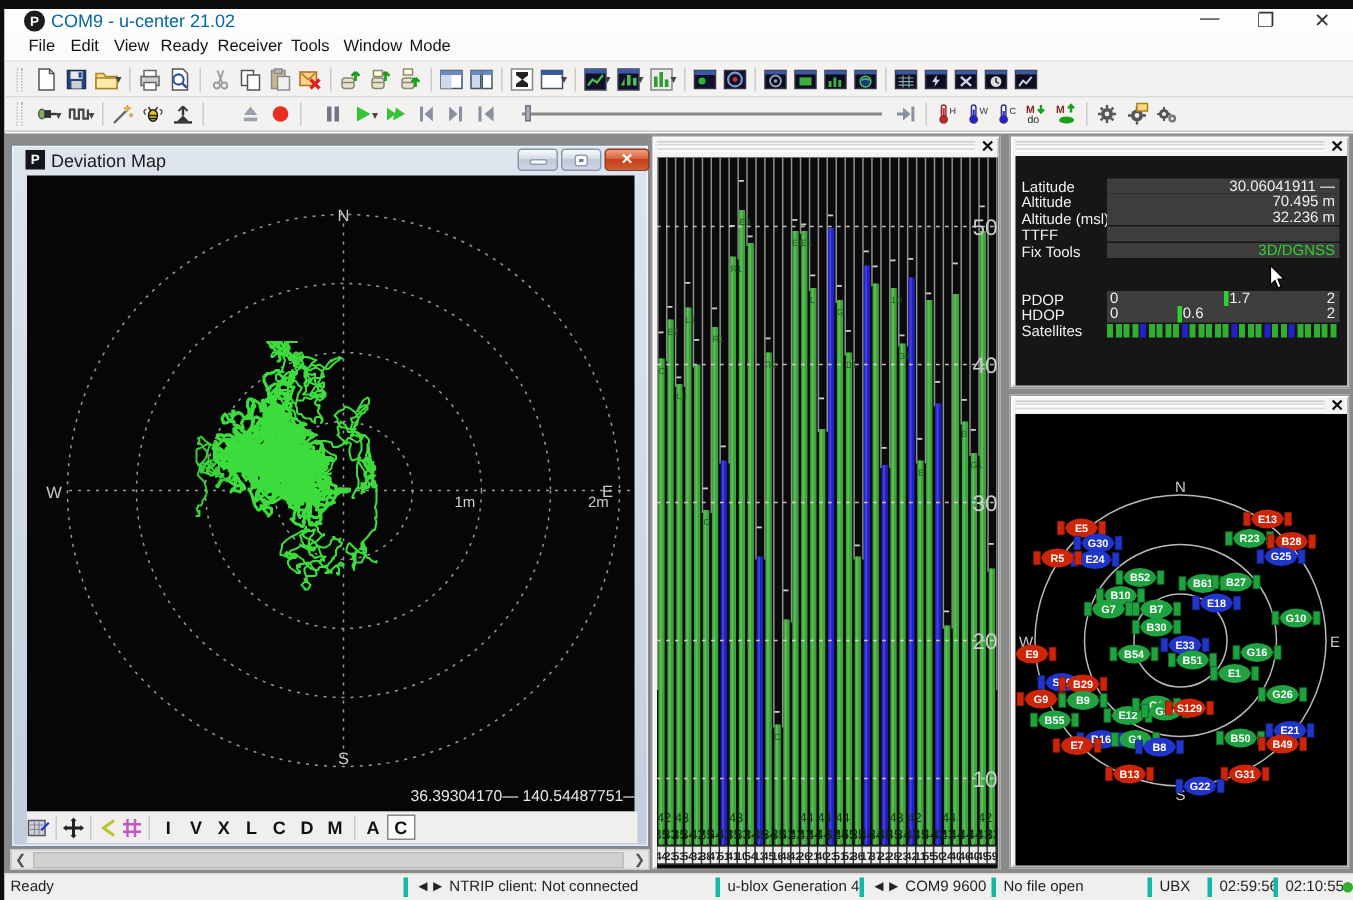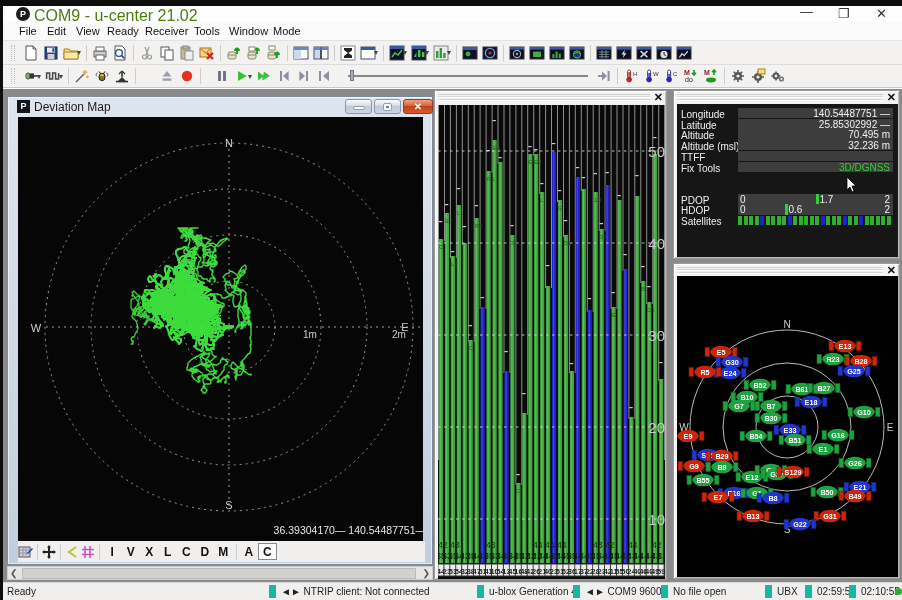--- a/index.html
+++ b/index.html
@@ -1,32 +1,32 @@
 <!DOCTYPE html>
 <html><head><meta charset="utf-8">
 <style>
 * { margin:0; padding:0; box-sizing:border-box; }
 body { width:902px; height:600px; overflow:hidden; background:#0d0d0d; font-family:"Liberation Sans", sans-serif; position:relative; }
 #app { position:absolute; left:3px; top:6px; width:899px; height:594px; background:#fff; }
 #titlebar { position:absolute; left:0; top:0; width:100%; height:16px; background:#fefefe; }
 #titlebar .ticon { position:absolute; left:13px; top:1px; width:14px; height:14px; border-radius:50%; background:#1c1c1c; color:#fff; font-size:9px; font-weight:bold; text-align:center; line-height:14px; }
-#titlebar .ttext { position:absolute; left:31px; top:1px; font-size:16px; color:#4d7c0f; }
+#titlebar .ttext { position:absolute; left:31px; top:1px; font-size:12px; color:#0369a1; }
 .wbtn { position:absolute; top:0px; color:#333; font-size:13px; }
 #menubar { position:absolute; left:0; top:16px; width:100%; height:18px; background:#fbfbfb; font-size:11px; color:#111; }
 #menubar span { position:absolute; top:3px; }
 #tb1 { position:absolute; left:0; top:34px; width:100%; height:24px; background:#f3f2f1; border-top:1px solid #e2e2e2; }
 #tb2 { position:absolute; left:0; top:58px; width:100%; height:24px; background:#f3f2f1; border-top:1px solid #dcdcdc; border-bottom:1px solid #c8c8c8;}
 .tbrow { display:flex; align-items:center; height:100%; padding-left:8px; }
 .grip { width:4px; height:16px; border-left:1.5px dotted #b9b9b9; border-right:1.5px dotted #b9b9b9; margin-right:6px; }
 .tbi { width:20px; height:18px; display:flex; align-items:center; justify-content:center; flex:0 0 auto; }
 .tsep { width:1px; height:16px; background:#cccccc; margin:0 3px; flex:0 0 auto; }
 .dd { font-size:8px; color:#444; margin:0 2px 0 -4px; }
 #mdi { position:absolute; left:0; top:83px; width:100%; height:493px; background:#8a8a8a; }
 #statusbar { position:absolute; left:0; top:576px; width:100%; height:18px; background:#f0efee; border-top:1px solid #dadada; font-size:10px; color:#222; }
-.sseg { position:absolute; top:2px; bottom:2px; border-left:7px solid #14b8a6; }
+.sseg { position:absolute; top:2px; bottom:2px; border-left:3px solid #14b8a6; }
 .sseg span { position:absolute; left:5px; top:1px; white-space:nowrap; }
 
 #dev { position:absolute; left:4px; top:7px; width:426px; height:469px; background:linear-gradient(#dfe5ee,#c2cddd); border:1px solid #7f8a99; box-shadow: inset 0 0 0 1px rgba(255,255,255,.6); }
 #devtitle { position:absolute; left:0; top:0; width:100%; height:20px; }
 #devtitle .dicon { position:absolute; left:9px; top:3px; width:13px; height:13px; background:#14141c; color:#fff; font-size:9px; font-weight:bold; text-align:center; line-height:13px; }
 #devtitle .dtext { position:absolute; left:26px; top:3px; font-size:12px; color:#1a1a1a; }
 #devmap { position:absolute; left:10px; top:20px; width:405px; height:424px; background:#060606; }
 #devtools { position:absolute; left:10px; top:444px; height:21px; right:7px; background:#f0efee; display:flex; align-items:center; font-size:12px; font-weight:bold; color:#111; }
 #devtools .lt { width:18.5px; text-align:center; flex:0 0 auto;}
 
@@ -850,27 +850,23 @@
 <text x="217.2" y="468.5" font-family="Liberation Sans, sans-serif" font-size="7.5" font-weight="bold" fill="#222" text-anchor="middle">49</text>
 <rect x="220.6" y="459.5" width="5.0" height="11" fill="#ececec"></rect>
 <text x="223.2" y="468.5" font-family="Liberation Sans, sans-serif" font-size="7.5" font-weight="bold" fill="#222" text-anchor="middle">59</text>
 </svg>
         </div>
 </div>
 <div class="panelwin" style="left:670px; top:1px; width:227px; height:169px;">
 <div class="gripbar"></div>
         <span class="closex">✕</span>
 <div style="position:absolute;left:3px;top:13px;width:221px;height:153px;background:#161616;overflow:hidden;font-size:10px;color:#f0f0f0;">
-<div style="position:absolute;left:4px;top:5px;width:100%;height:10px;">
-            <span style="position:absolute;left:0;top:0;">Longitude</span>
-            <div style="position:absolute;left:57px;right:9px;top:-1px;height:10.4px;background:#3d3d3d;text-align:right;padding-right:3px;">140.54487751 —</div>
-          </div>
 <div style="position:absolute;left:4px;top:15.7px;width:100%;height:10px;">
             <span style="position:absolute;left:0;top:0;">Latitude</span>
-            <div style="position:absolute;left:57px;right:9px;top:-1px;height:10.4px;background:#3d3d3d;text-align:right;padding-right:3px;">25.85302992 —</div>
+            <div style="position:absolute;left:57px;right:9px;top:-1px;height:10.4px;background:#3d3d3d;text-align:right;padding-right:3px;">30.06041911 —</div>
           </div>
 <div style="position:absolute;left:4px;top:26.4px;width:100%;height:10px;">
             <span style="position:absolute;left:0;top:0;">Altitude</span>
             <div style="position:absolute;left:57px;right:9px;top:-1px;height:10.4px;background:#3d3d3d;text-align:right;padding-right:3px;">70.495 m</div>
           </div>
 <div style="position:absolute;left:4px;top:37.1px;width:100%;height:10px;">
             <span style="position:absolute;left:0;top:0;">Altitude (msl)</span>
             <div style="position:absolute;left:57px;right:9px;top:-1px;height:10.4px;background:#3d3d3d;text-align:right;padding-right:3px;">32.236 m</div>
           </div>
 <div style="position:absolute;left:4px;top:47.8px;width:100%;height:10px;">

